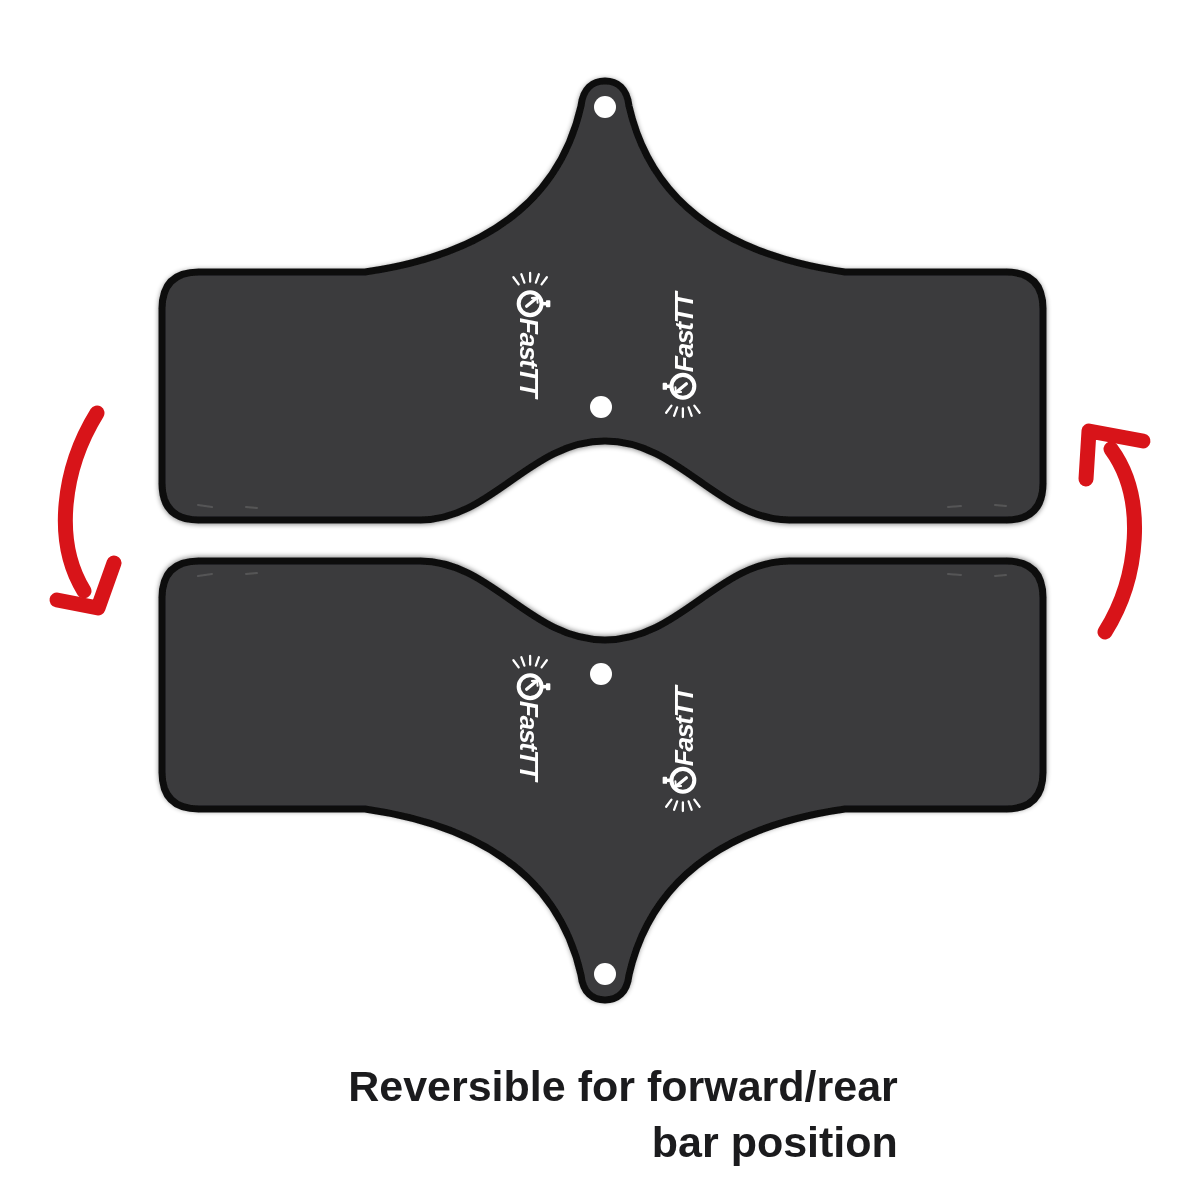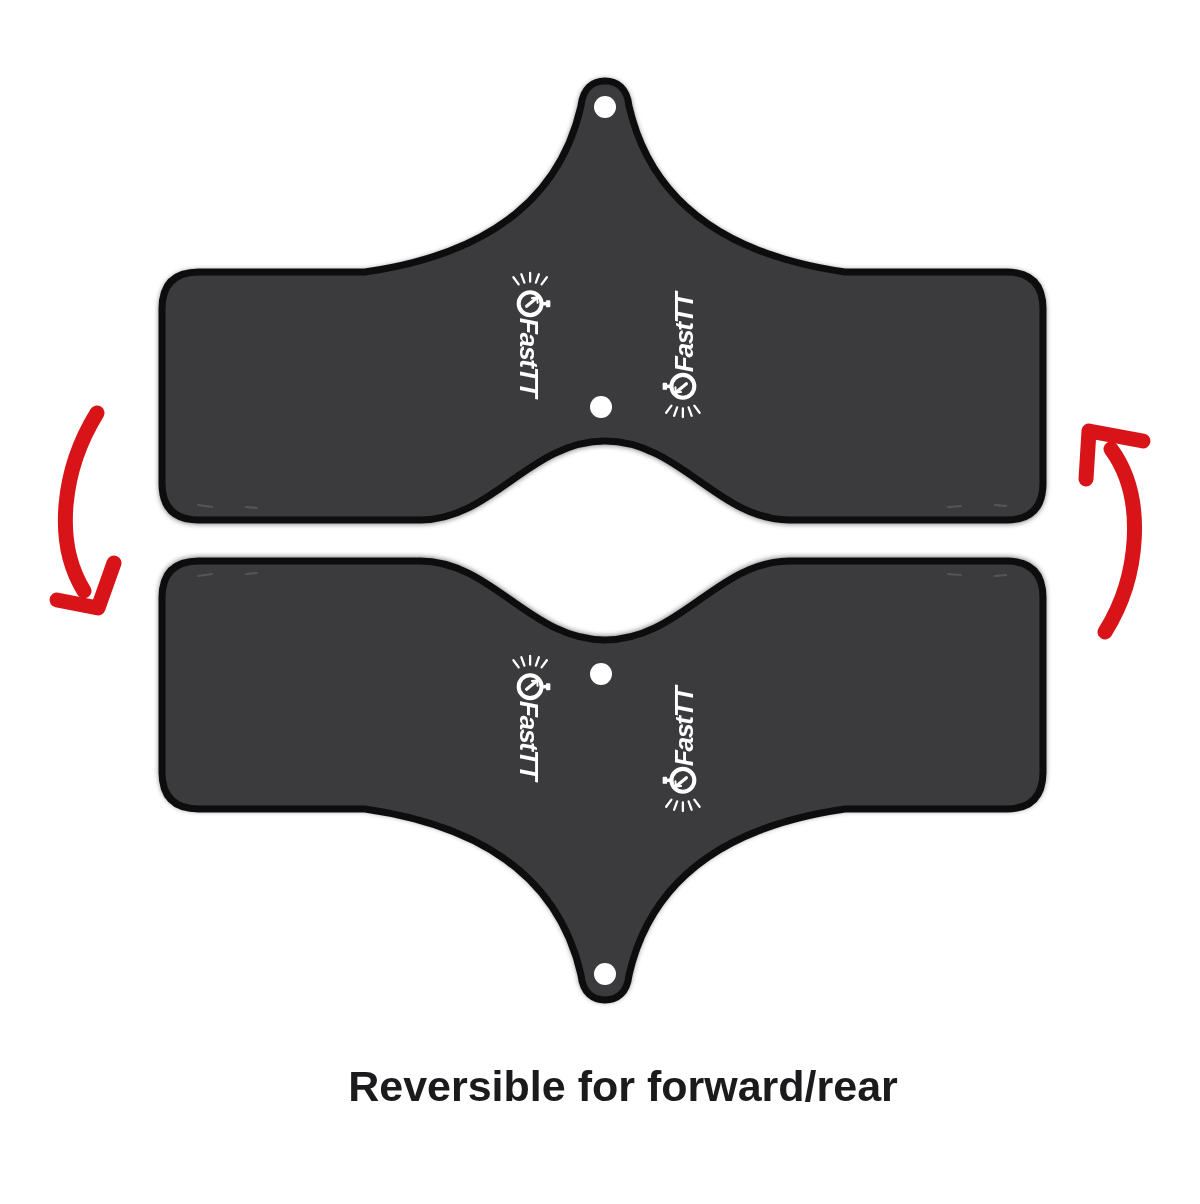--- a/index.html
+++ b/index.html
@@ -130,14 +130,15 @@
     </g>
 
     <g>
       <path class="arrow" d="M 1105,632 C 1139,578 1147,498 1111,449"></path>
       <path class="arrow" d="M 1143,441 L 1089,431 L 1086,479"></path>
     </g>
   </svg>
 
   <div class="caption">
     <div>Reversible for forward/rear</div>
+    <div>bar position</div>
   </div>
 </div>
 
 </body></html>

